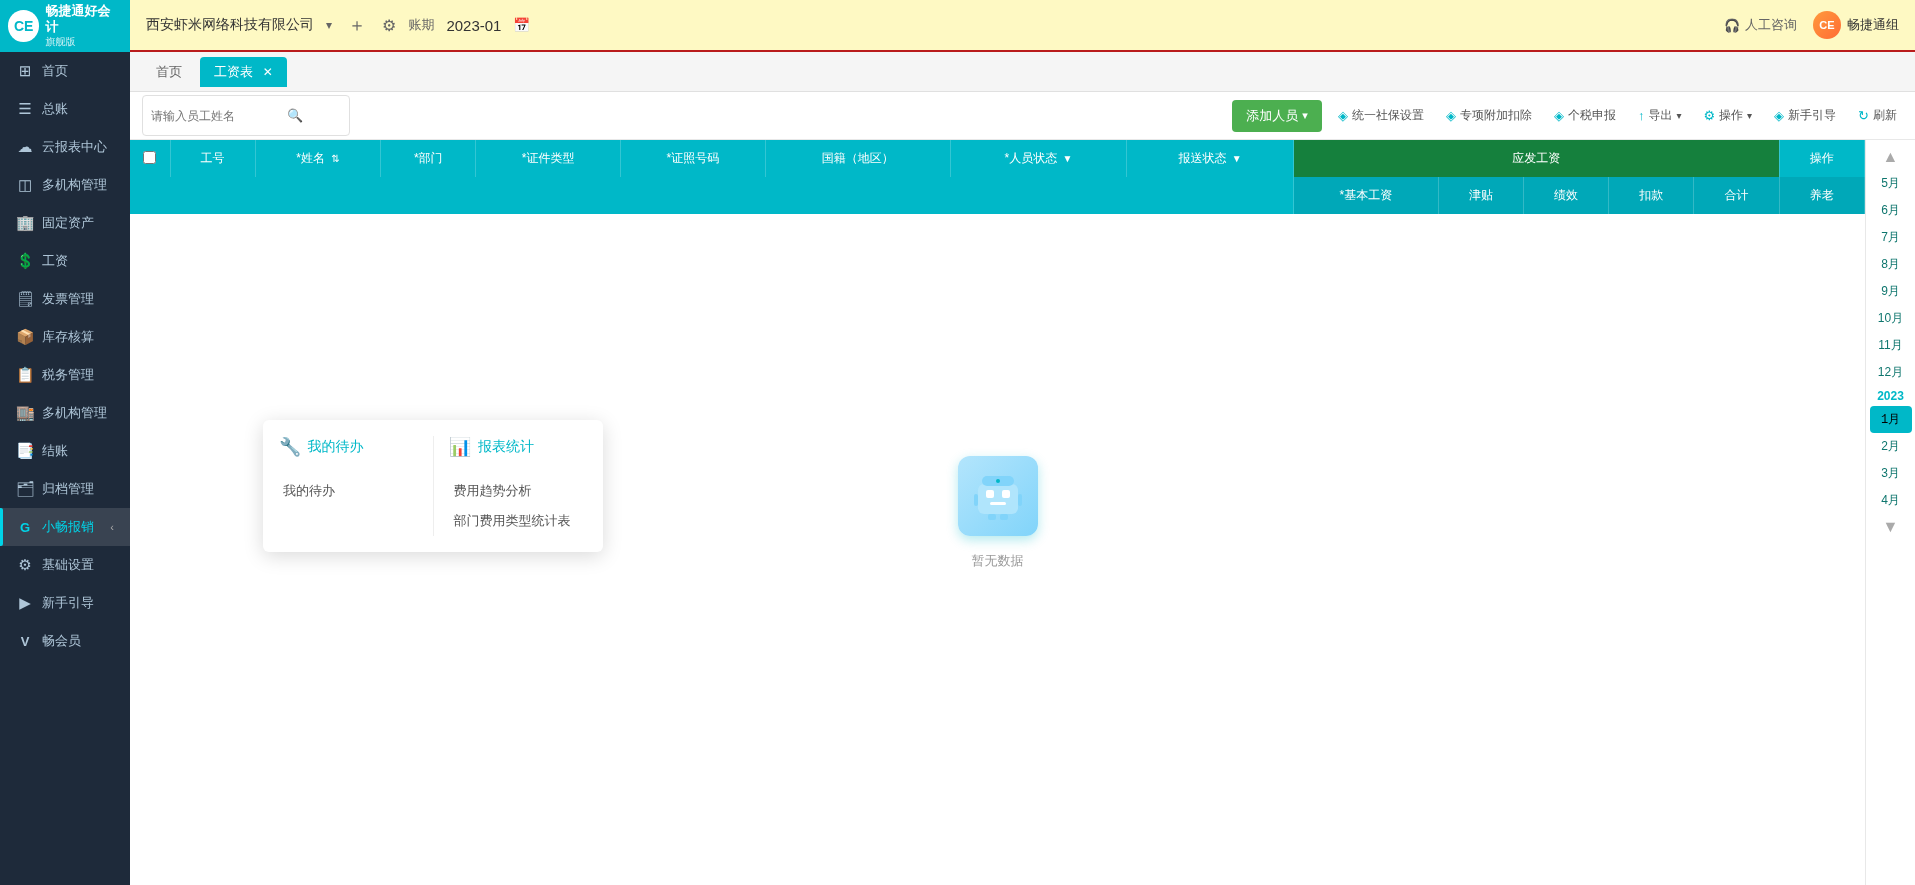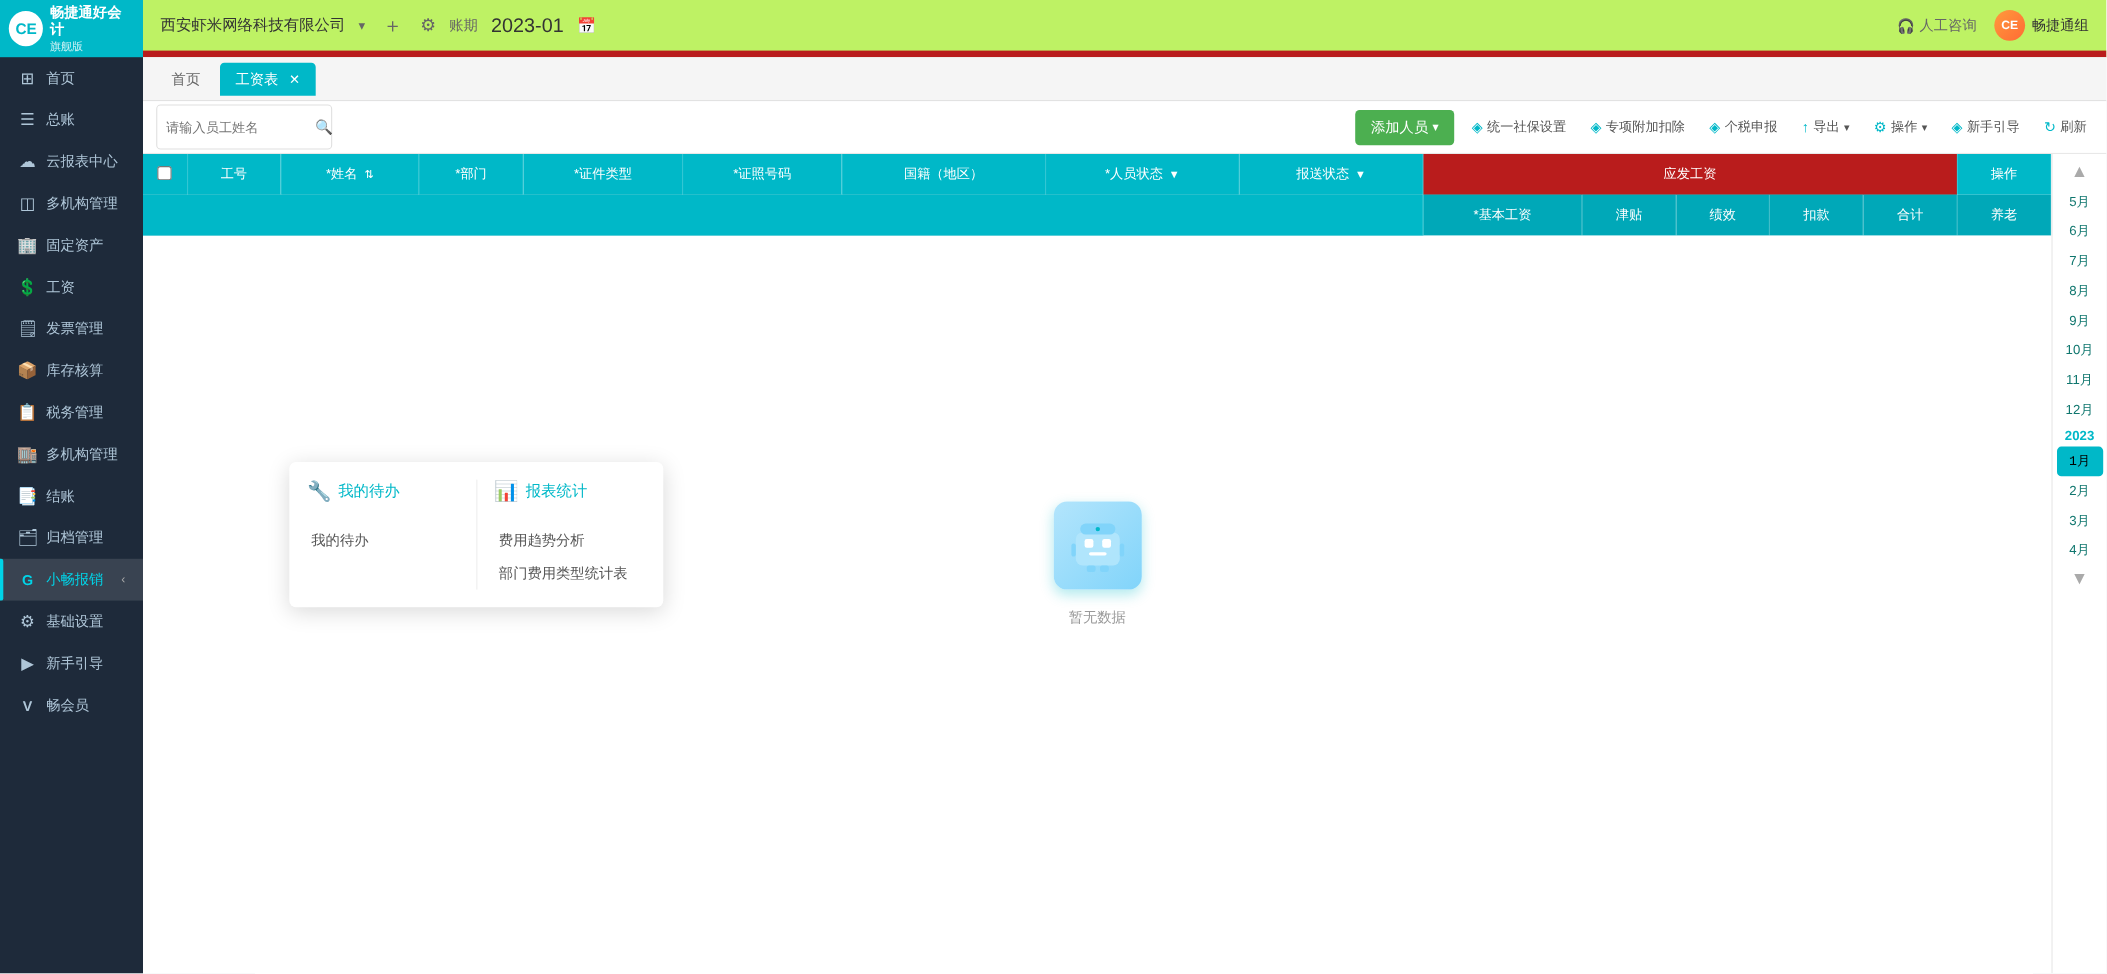--- a/index.html
+++ b/index.html
@@ -51,33 +51,33 @@
       flex: 1;
       display: flex;
       flex-direction: column;
       height: 885px;
       position: relative;
     }
 
     
     .topbar {
       height: 52px;
-      background: #bef264;
+      background: #fef9c3;
       display: flex;
       align-items: center;
       padding: 0 16px;
-      border-bottom: 6px solid #b91c1c;
+      border-bottom: 2px solid #b91c1c;
       gap: 12px;
     }
     .company-name { font-size: 14px; color: #333; font-weight: 500; }
     .company-dropdown { cursor: pointer; color: #666; font-size: 12px; }
     .topbar-add { font-size: 18px; color: #666; cursor: pointer; padding: 0 4px; }
     .topbar-settings { font-size: 16px; color: #666; cursor: pointer; }
     .period-label { font-size: 13px; color: #666; }
-    .period-value { font-size: 18px; color: #333; font-weight: 500; }
+    .period-value { font-size: 15px; color: #333; font-weight: 500; }
     .period-calendar { font-size: 14px; color: #666; cursor: pointer; }
     .topbar-right { margin-left: auto; display: flex; align-items: center; gap: 16px; }
     .topbar-help { display: flex; align-items: center; gap: 4px; font-size: 13px; color: #666; cursor: pointer; }
     .topbar-user { display: flex; align-items: center; gap: 6px; cursor: pointer; }
     .topbar-user-avatar {
       width: 28px; height: 28px; border-radius: 50%;
       background: linear-gradient(135deg, #ff9a3c, #ff6b35);
       display: flex; align-items: center; justify-content: center;
       font-size: 11px; color: white; font-weight: bold;
     }
@@ -113,21 +113,21 @@
       display: flex;
       align-items: center;
       padding: 0 12px;
       gap: 8px;
       border-bottom: 1px solid #e8e8e8;
     }
     .search-box {
       display: flex; align-items: center;
       border: 1px solid #e0e0e0; border-radius: 4px;
       padding: 12px 8px; gap: 6px;
-      background: white; width: 160px;
+      background: white; width: 208px;
     }
     .search-box input {
       border: none; outline: none; font-size: 12px; color: #999; width: 130px;
     }
     .search-icon { color: #bbb; font-size: 13px; }
     .toolbar-right { margin-left: auto; display: flex; align-items: center; gap: 10px; }
     .btn-add-person {
       background: #4caf50; color: white; border: none;
       padding: 7px 14px; border-radius: 4px; font-size: 13px;
       cursor: pointer; display: flex; align-items: center; gap: 4px;
@@ -408,21 +408,21 @@
               <input type="checkbox" style="">
             </th>
             <th>工号</th>
             <th>*姓名 <span class="sort-icon">⇅</span></th>
             <th>*部门</th>
             <th>*证件类型</th>
             <th>*证照号码</th>
             <th>国籍（地区）</th>
             <th>*人员状态 <span class="filter-icon">▼</span></th>
             <th>报送状态 <span class="filter-icon">▼</span></th>
-            <th colspan="5" style="background:#b91c1c;">应发工资</th>
+            <th colspan="5" style="background:#15803d;">应发工资</th>
             <th>操作</th>
           </tr>
           <tr class="sub-header" style="background:#00a8b8;">
             <th colspan="9" style="background:#00b8c8;"></th>
             <th>*基本工资</th>
             <th>津贴</th>
             <th>绩效</th>
             <th>扣款</th>
             <th>合计</th>
             <th>养老</th>

